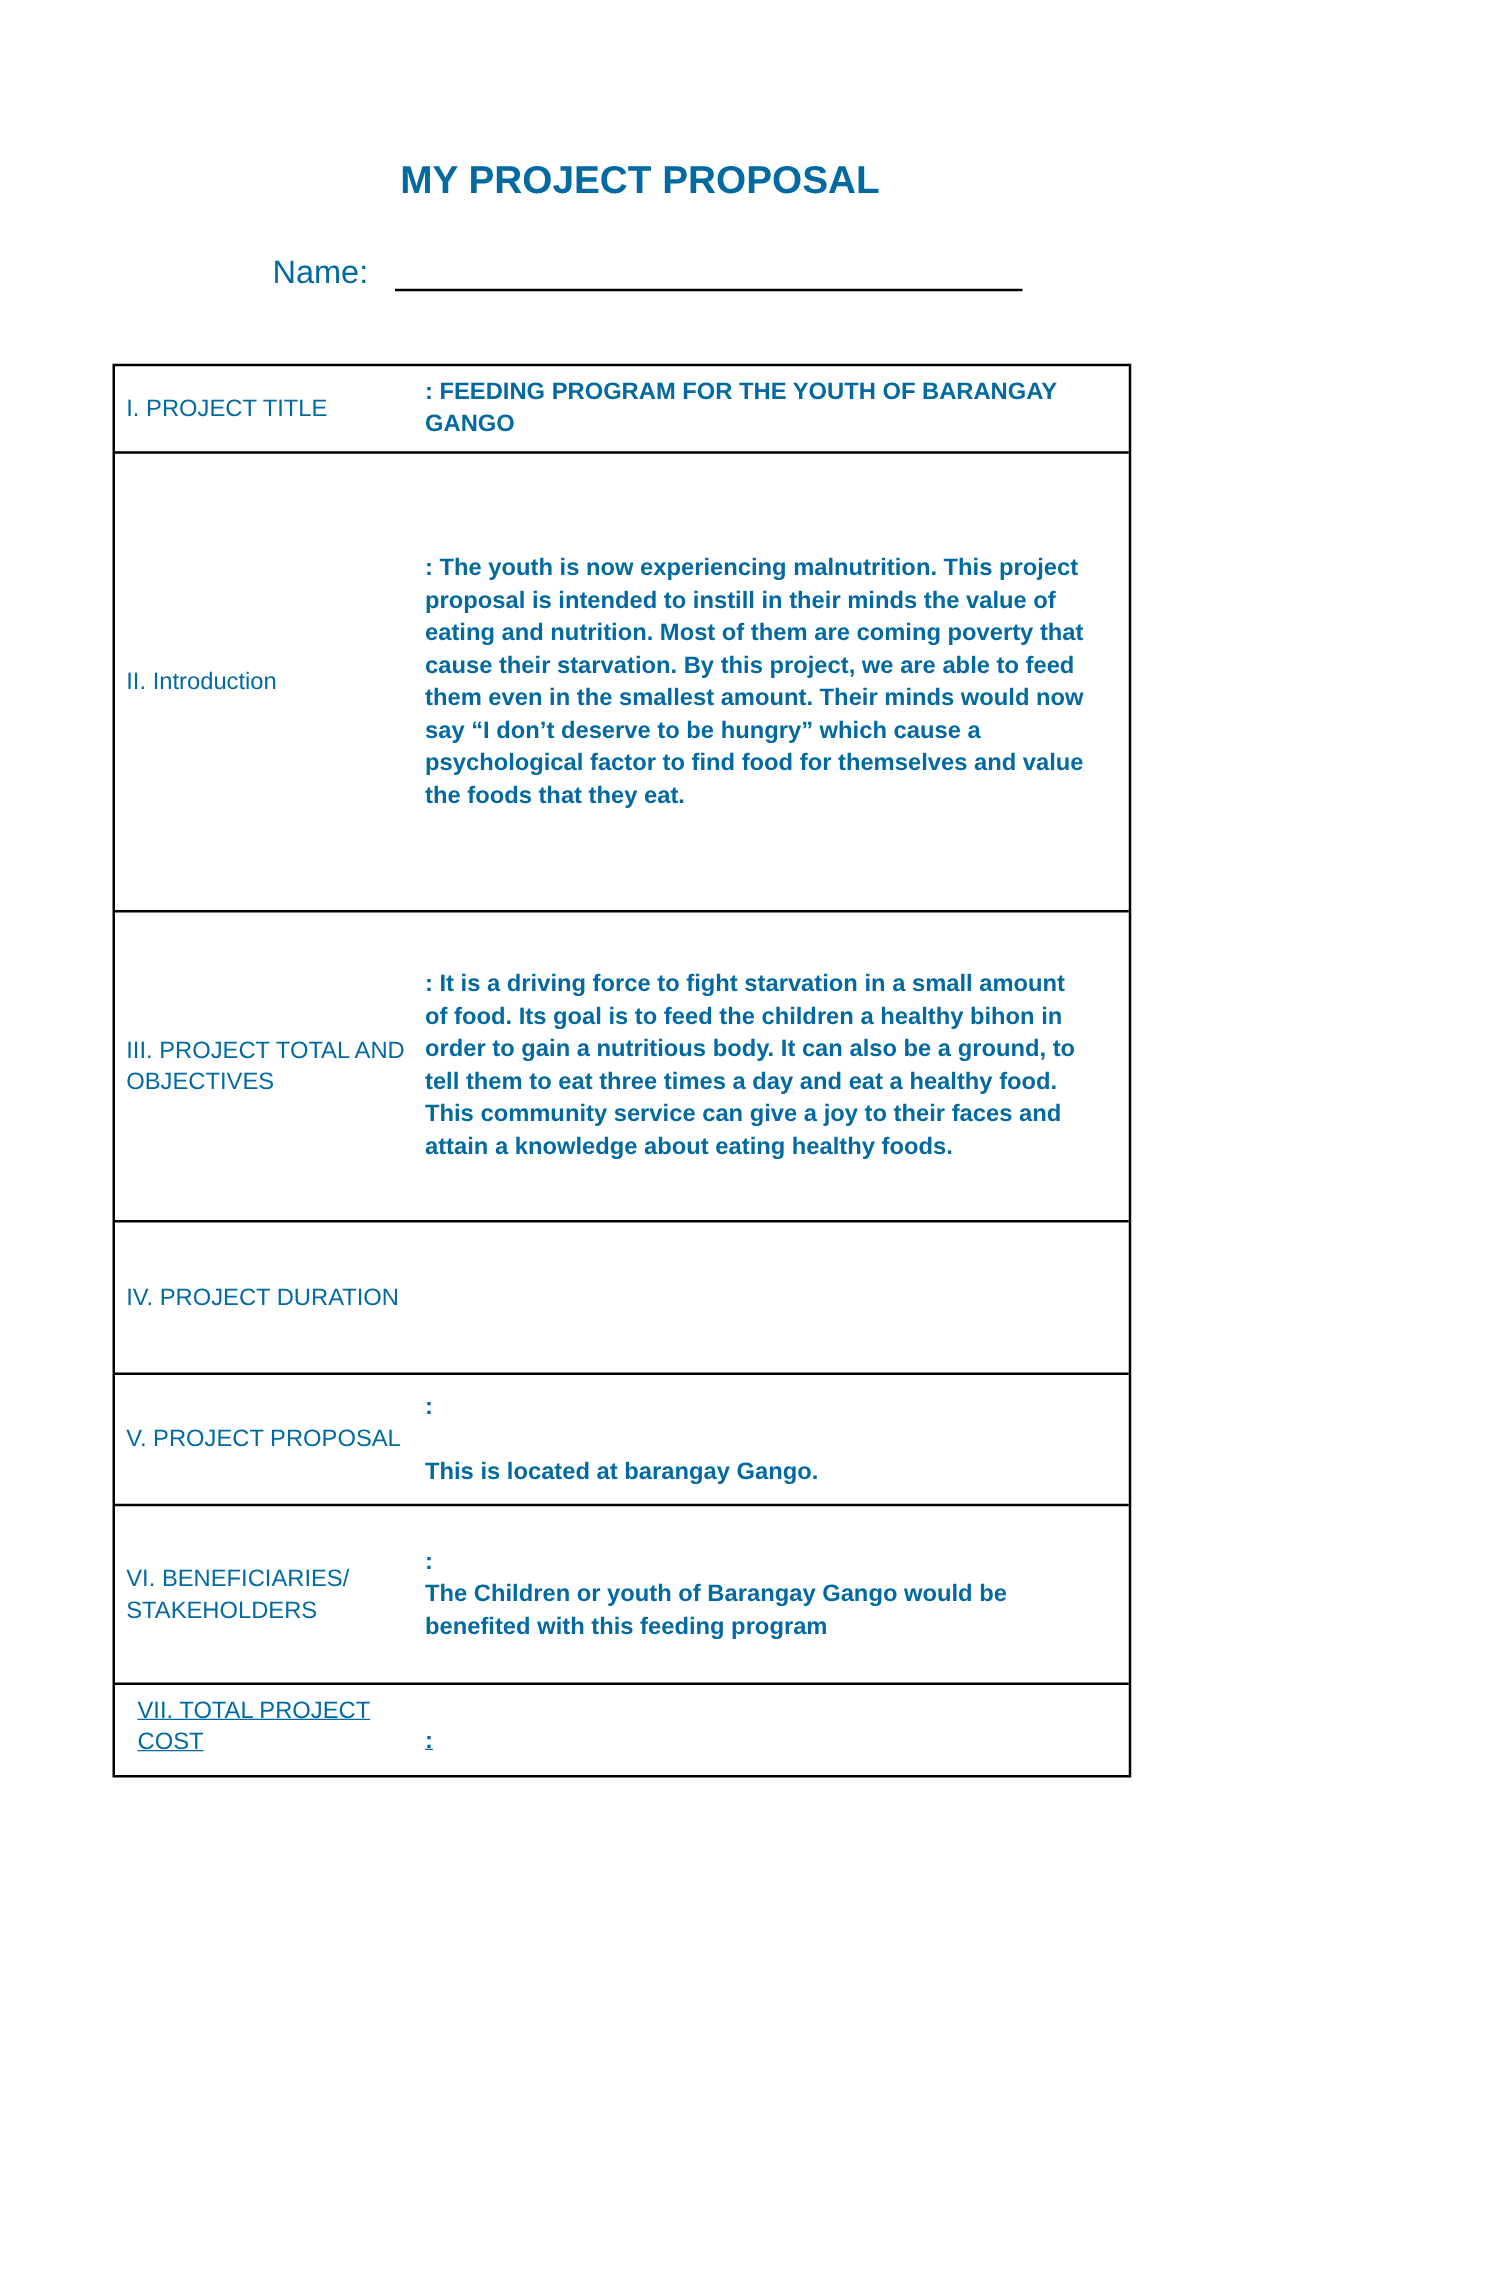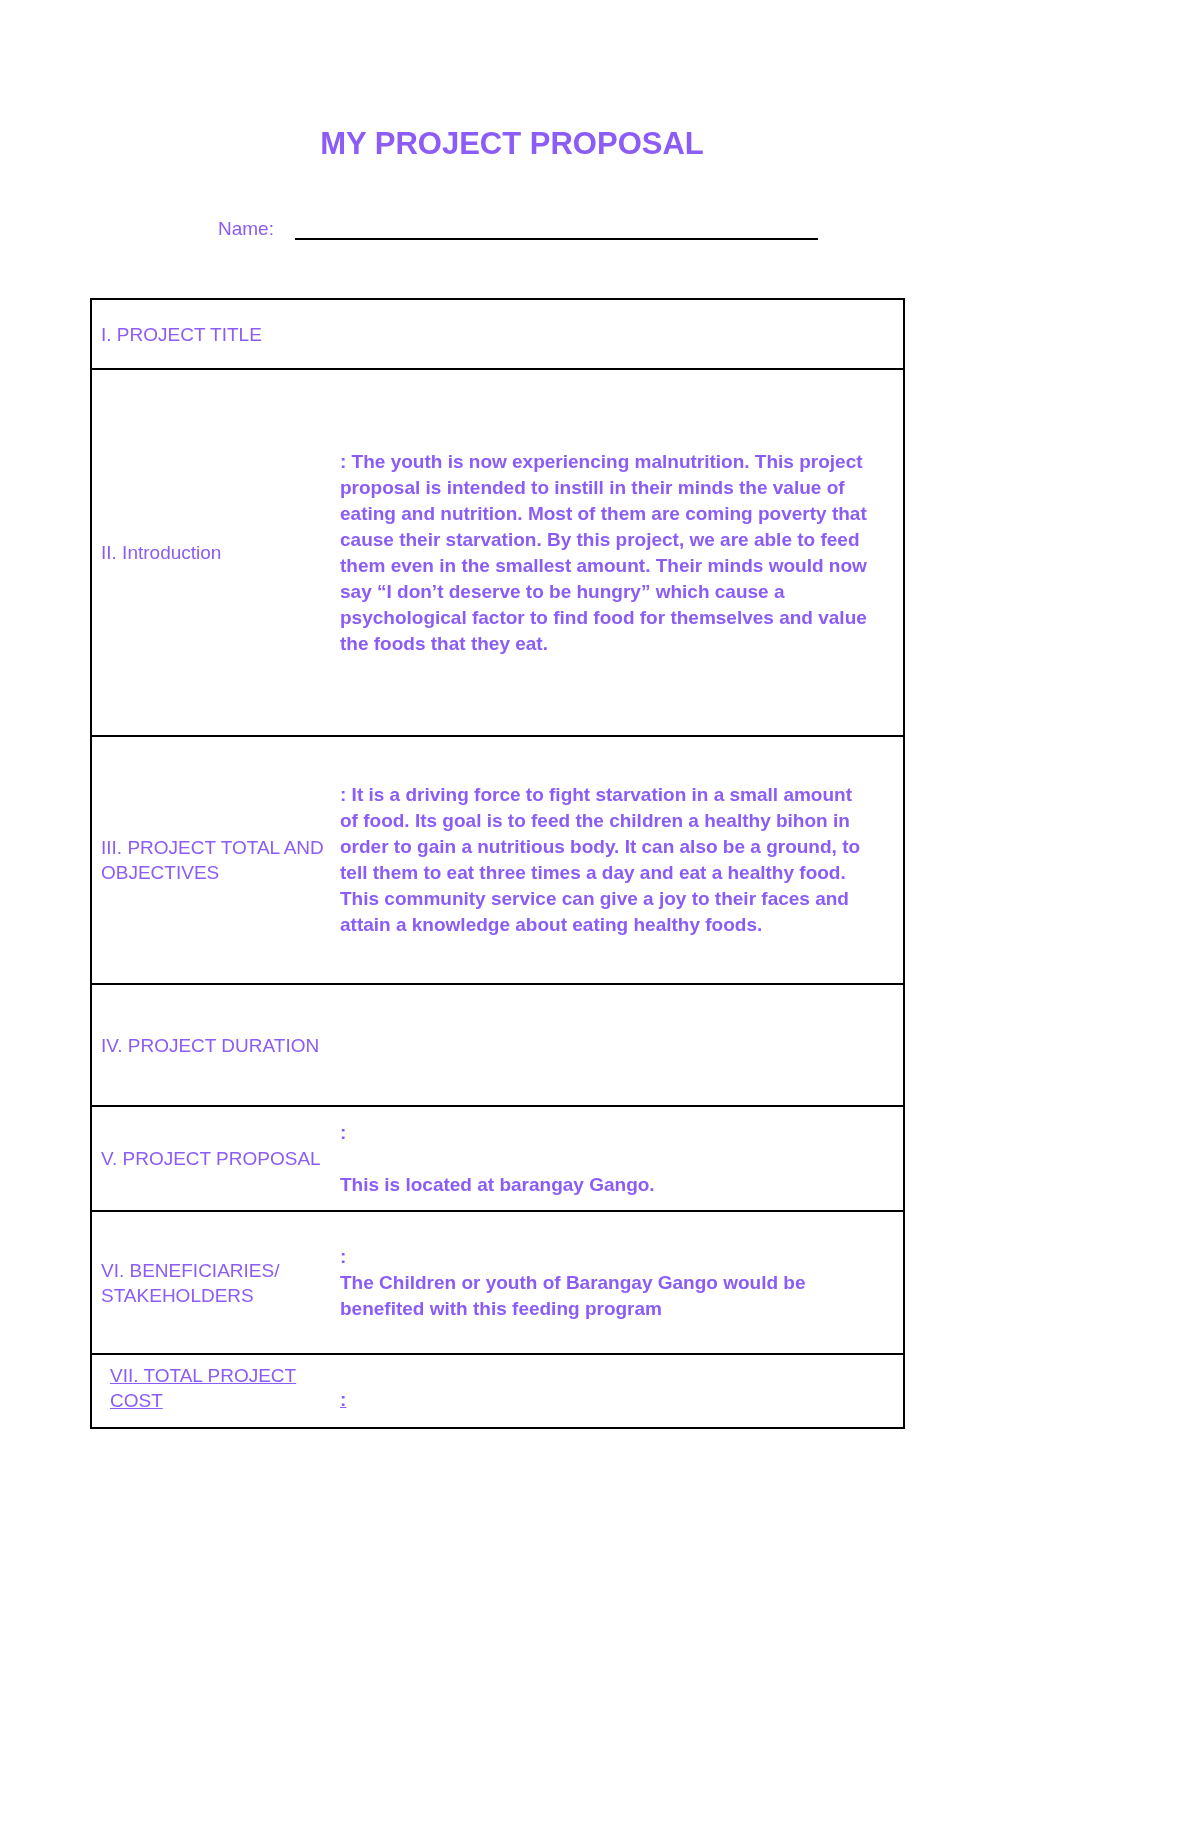--- a/index.html
+++ b/index.html
@@ -1,37 +1,37 @@
 <!DOCTYPE html>
 <html><head>
 <meta charset="utf-8">
 <style>
   html, body { margin: 0; padding: 0; background: #ffffff; }
   .page {
     position: relative;
     width: 1200px;
     height: 1835px;
     background: #ffffff;
-    color: #8b5cf6;
+    color: #0369a1;
     font-family: "Liberation Sans", sans-serif;
     overflow: hidden;
   }
   .content { width: 1024px; }
   .title {
     padding-top: 126px;
     text-align: center;
     font-size: 31px;
     font-weight: 700;
   }
   .name-row {
-    margin: 56px 0 0 218px;
+    margin: 40px 0 0 218px;
     width: 600px;
     display: flex;
     align-items: flex-end;
-    font-size: 19px;
+    font-size: 26px;
     gap: 13px;
   }
   .name-label { flex: 0 0 auto; padding-right: 8px; padding-bottom: 0px; }
   .name-line {
     flex: 1 1 auto;
     border-bottom: 2px solid #000;
     height: 20px;
   }
   .proposal-table {
     margin: 58px 0 0 90px;
@@ -83,20 +83,21 @@
 
     <div class="name-row">
       <span class="name-label">Name:</span>
       <span class="name-line"></span>
     </div>
 
     <div class="proposal-table">
 
       <div class="t-row r1">
         <div class="cell-label">I. PROJECT TITLE</div>
+        <div class="cell-value">: FEEDING PROGRAM FOR THE YOUTH OF BARANGAY GANGO</div>
       </div>
 
       <div class="t-row r2">
         <div class="cell-label">II. Introduction</div>
         <div class="cell-value">: The youth is now experiencing malnutrition. This project proposal is intended to instill in their minds the value of eating and nutrition. Most of them are coming poverty that cause their starvation. By this project, we are able to feed them even in the smallest amount. Their minds would now say “I don’t deserve to be hungry” which cause a psychological factor to find food for themselves and value the foods that they eat.</div>
       </div>
 
       <div class="t-row r3">
         <div class="cell-label">III. PROJECT TOTAL AND
 OBJECTIVES</div>

